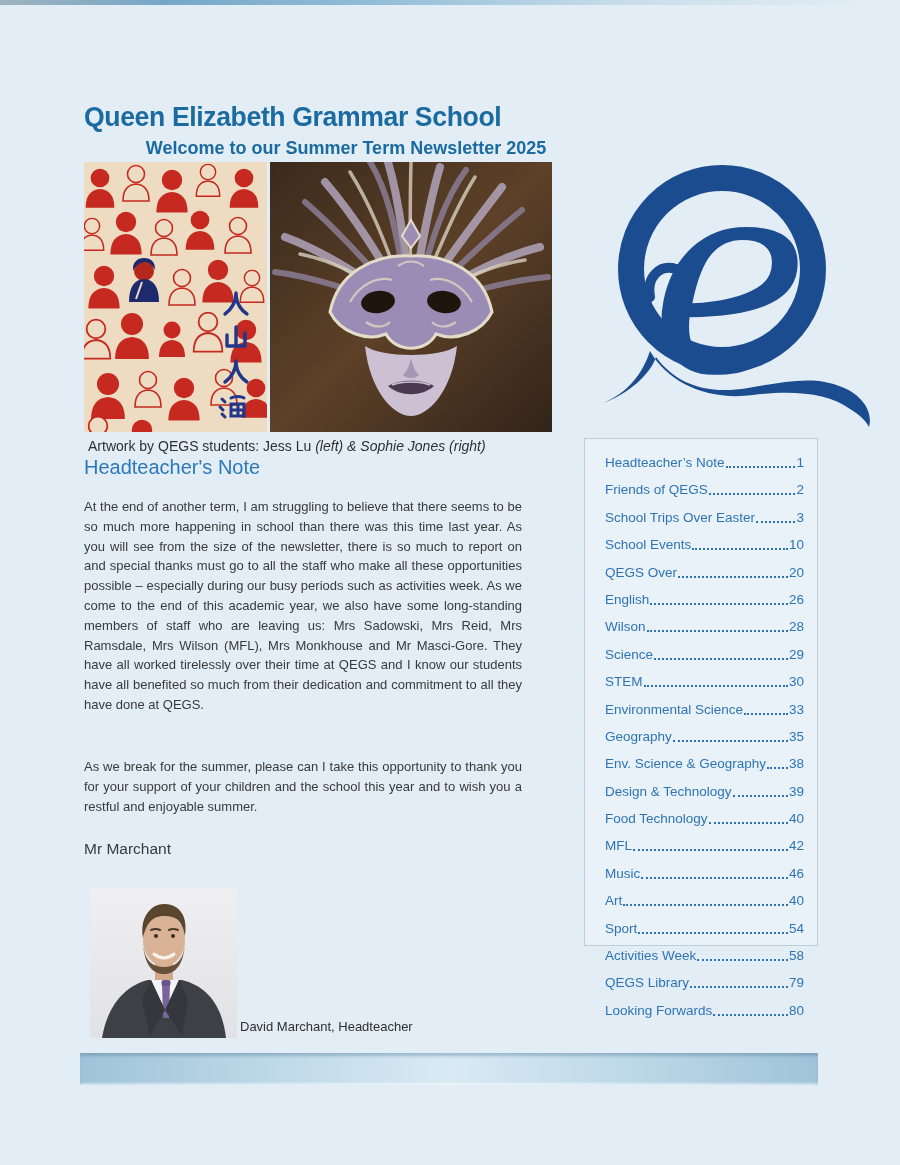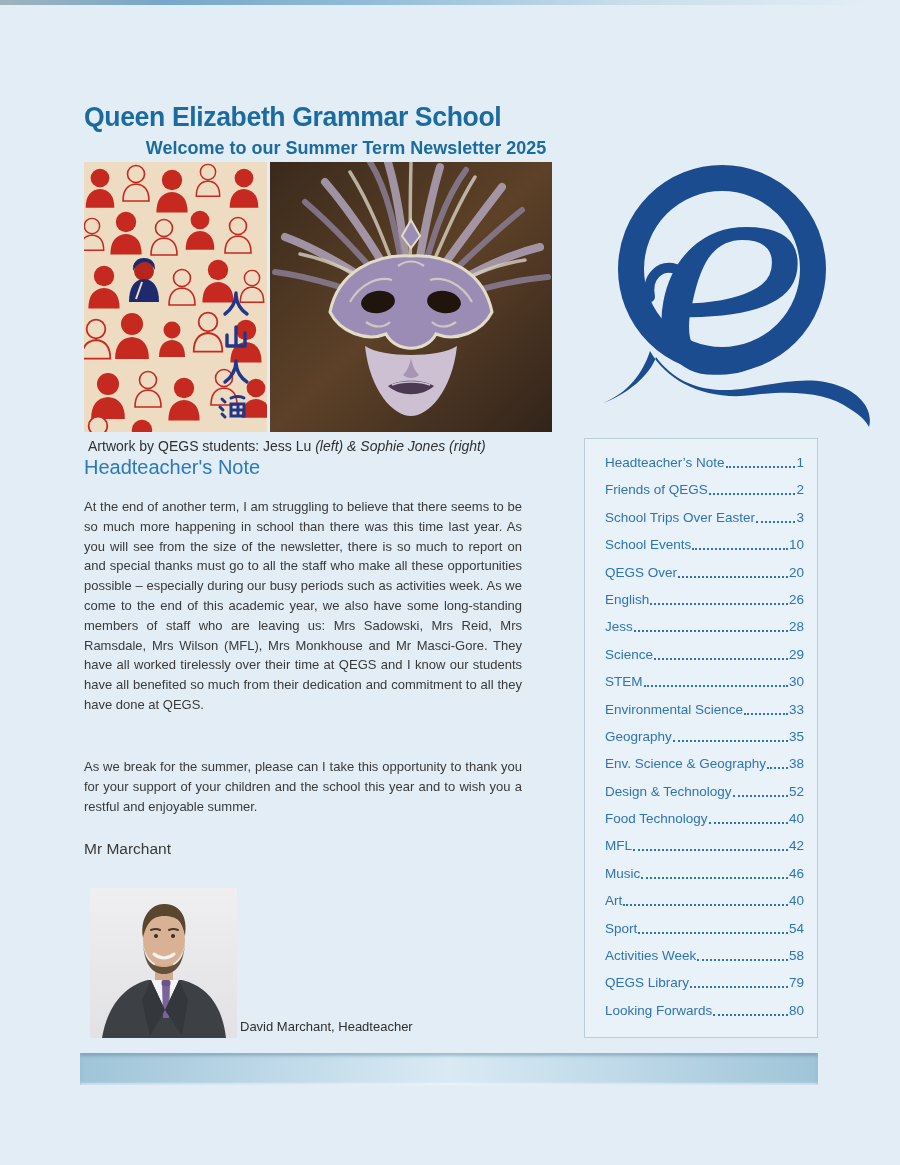--- a/index.html
+++ b/index.html
@@ -62,21 +62,21 @@
   .head-photo svg{display:block;width:100%;height:100%;}
   .photo-caption{
     position:absolute;left:240px;top:1019px;width:300px;
     font-size:13px;color:#2f2f2f;
   }
   .q-logo{
     position:absolute;left:588px;top:163px;width:295px;height:268px;
   }
   .q-logo svg{display:block;width:100%;height:100%;}
   .toc-box{
-    position:absolute;left:584px;top:438px;width:234px;height:600px;
+    position:absolute;left:584px;top:438px;width:234px;height:508px;
     background:#e9f2f8;border:1px solid #bccdd8;
     padding:17px 13px 10px 20px;
   }
   .toc-row{
     display:flex;align-items:stretch;
     font-size:13.5px;line-height:14px;color:var(--toc-blue);
     margin-bottom:13.4px;white-space:nowrap;
   }
   .toc-label{flex:0 0 auto;}
   .toc-dots{
@@ -323,21 +323,21 @@
         <span class="toc-label">QEGS Over</span>
         <span class="toc-dots"></span>
         <span class="toc-page">20</span>
       </div>
       <div class="toc-row">
         <span class="toc-label">English</span>
         <span class="toc-dots"></span>
         <span class="toc-page">26</span>
       </div>
       <div class="toc-row">
-        <span class="toc-label">Jess</span>
+        <span class="toc-label">Wilson</span>
         <span class="toc-dots"></span>
         <span class="toc-page">28</span>
       </div>
       <div class="toc-row">
         <span class="toc-label">Science</span>
         <span class="toc-dots"></span>
         <span class="toc-page">29</span>
       </div>
       <div class="toc-row">
         <span class="toc-label">STEM</span>
@@ -355,21 +355,21 @@
         <span class="toc-page">35</span>
       </div>
       <div class="toc-row">
         <span class="toc-label">Env. Science &amp; Geography</span>
         <span class="toc-dots"></span>
         <span class="toc-page">38</span>
       </div>
       <div class="toc-row">
         <span class="toc-label">Design &amp; Technology</span>
         <span class="toc-dots"></span>
-        <span class="toc-page">52</span>
+        <span class="toc-page">39</span>
       </div>
       <div class="toc-row">
         <span class="toc-label">Food Technology</span>
         <span class="toc-dots"></span>
         <span class="toc-page">40</span>
       </div>
       <div class="toc-row">
         <span class="toc-label">MFL</span>
         <span class="toc-dots"></span>
         <span class="toc-page">42</span>

